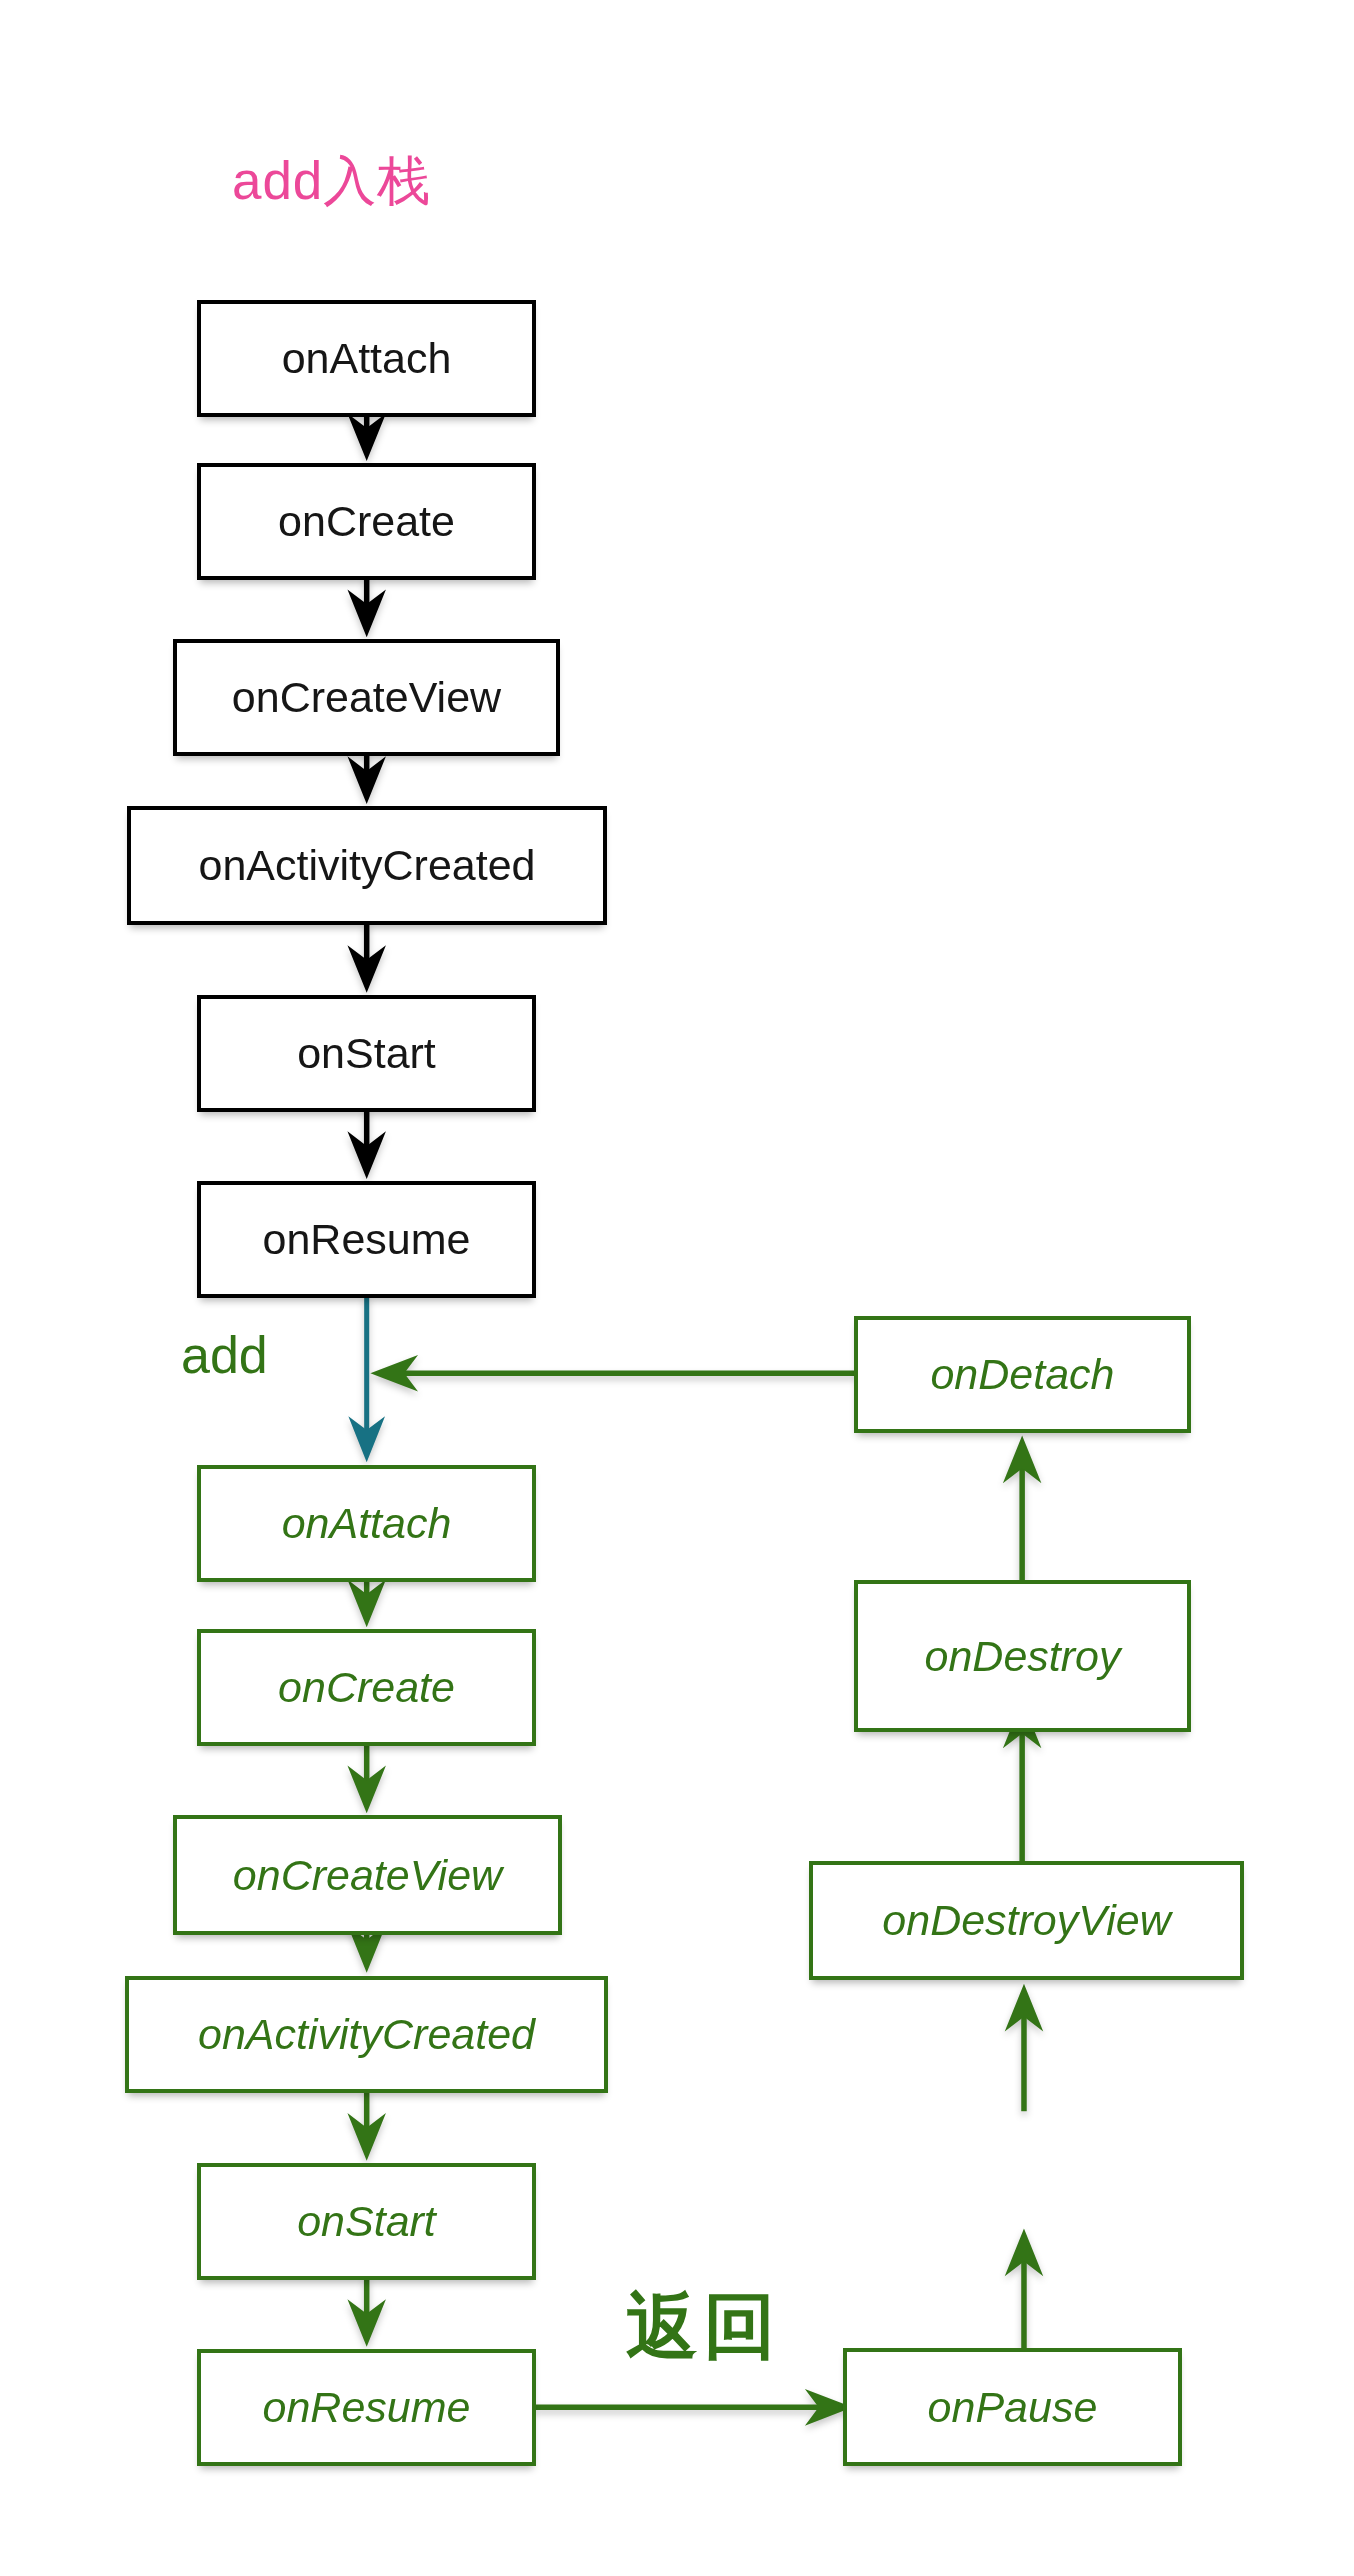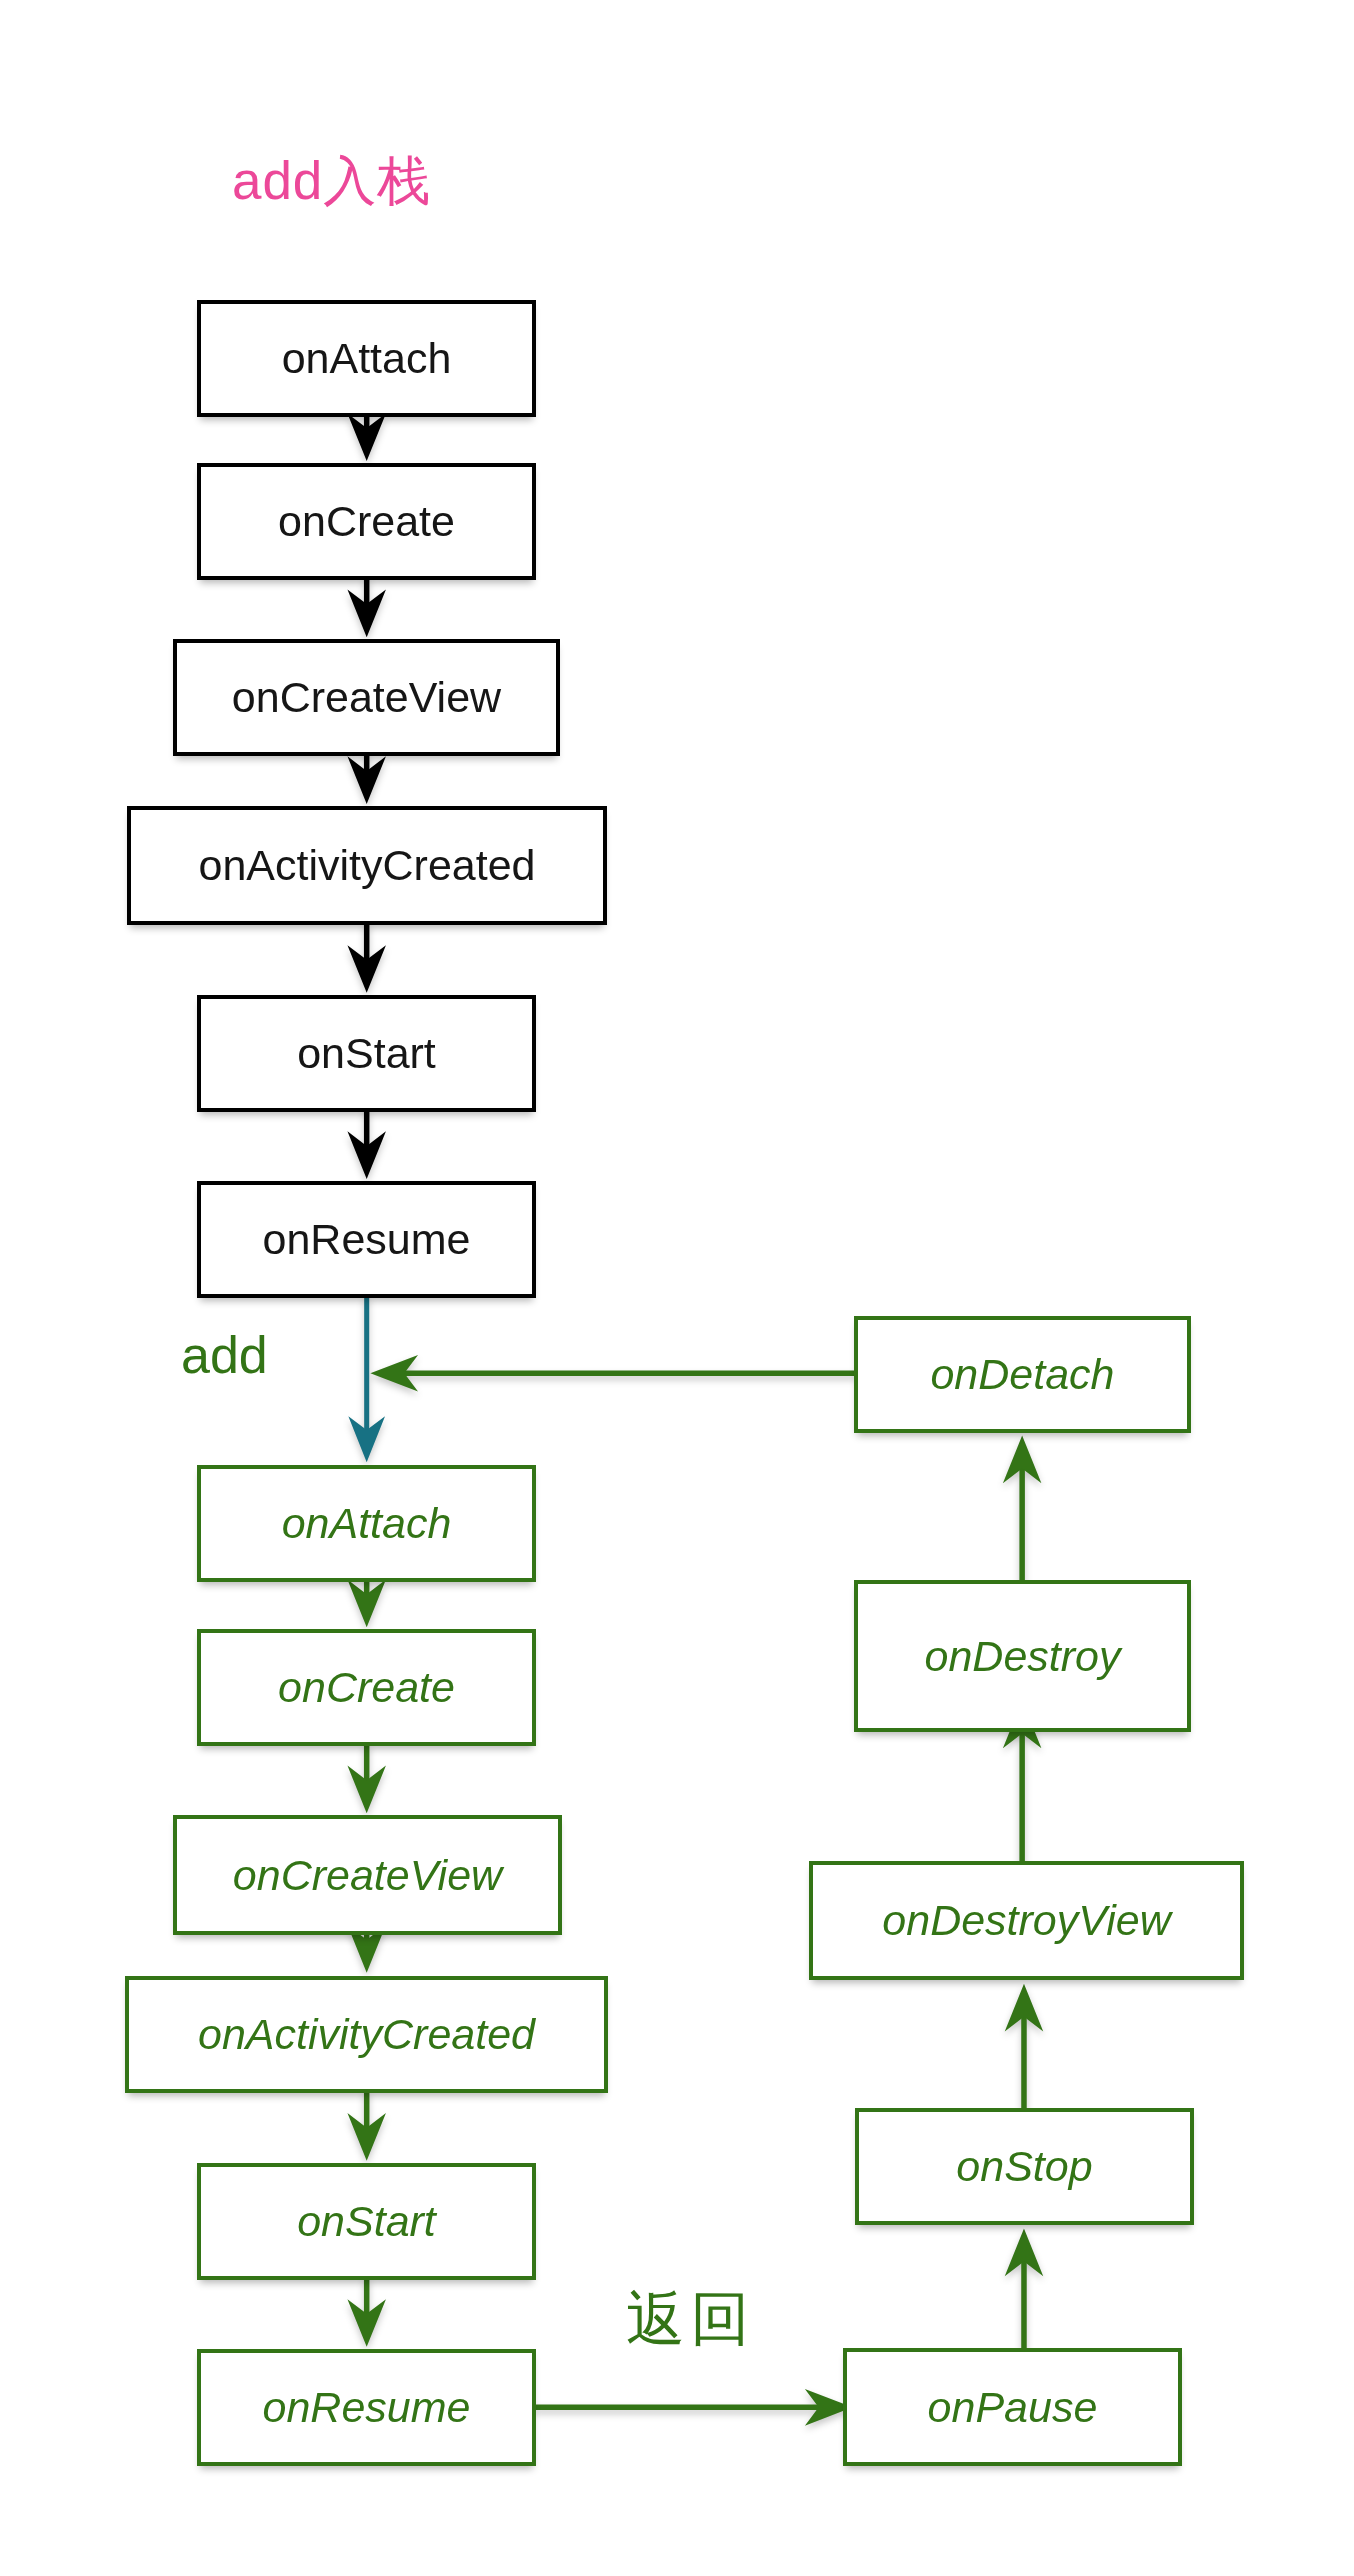--- a/index.html
+++ b/index.html
@@ -18,21 +18,21 @@
     position:absolute;display:flex;align-items:center;justify-content:center;
     background:#fff;box-sizing:border-box;font-size:43px;line-height:1;
     white-space:nowrap;
     box-shadow:0 5.5px 7.3px -2.8px rgba(0,0,0,.28);
   }
   .box.black{border:4.6px solid var(--ink);color:var(--boxtext);}
   .box.green{border:4.6px solid var(--green);color:var(--green);font-style:italic;}
   .label{position:absolute;white-space:nowrap;line-height:1;}
   .title{left:232px;top:154px;font-size:53px;color:#ec4899;letter-spacing:0.9px;}
   .add-label{left:181px;top:1329px;font-size:52px;color:var(--green);}
-  .back-label{left:626px;top:2290px;font-size:59px;color:var(--green);letter-spacing:5.5px;}
+  .back-label{left:626px;top:2290px;font-size:72px;color:var(--green);letter-spacing:5.5px;font-weight:bold;}
   svg.arrows{
     position:absolute;left:0;top:0;
     filter:drop-shadow(0 4.6px 3.7px rgba(0,0,0,.22));
   }
   .ln{fill:none;stroke-width:6;}
   .ln.c-black{stroke:var(--ink);}
   .ln.c-green{stroke:var(--green);}
   .ln.c-teal{stroke:var(--teal);stroke-width:5.5;}
   .hd{stroke:none;}
   .hd.c-black{fill:var(--ink);}
@@ -165,21 +165,18 @@
 
   <div class="box green" style="left:854px;top:1316px;width:337px;height:117px">
     <span>onDetach</span>
     </div>
   <div class="box green" style="left:854px;top:1580px;width:337px;height:152px">
     <span>onDestroy</span>
     </div>
   <div class="box green" style="left:809px;top:1861px;width:435px;height:119px">
     <span>onDestroyView</span>
     </div>
-  <div class="box green" style="left:855px;top:2108px;width:339px;height:117px">
-    <span>onStop</span>
-    </div>
   <div class="box green" style="left:843px;top:2348px;width:339px;height:118px">
     <span>onPause</span>
     </div>
 
 </div>
 
 
 </body></html>

